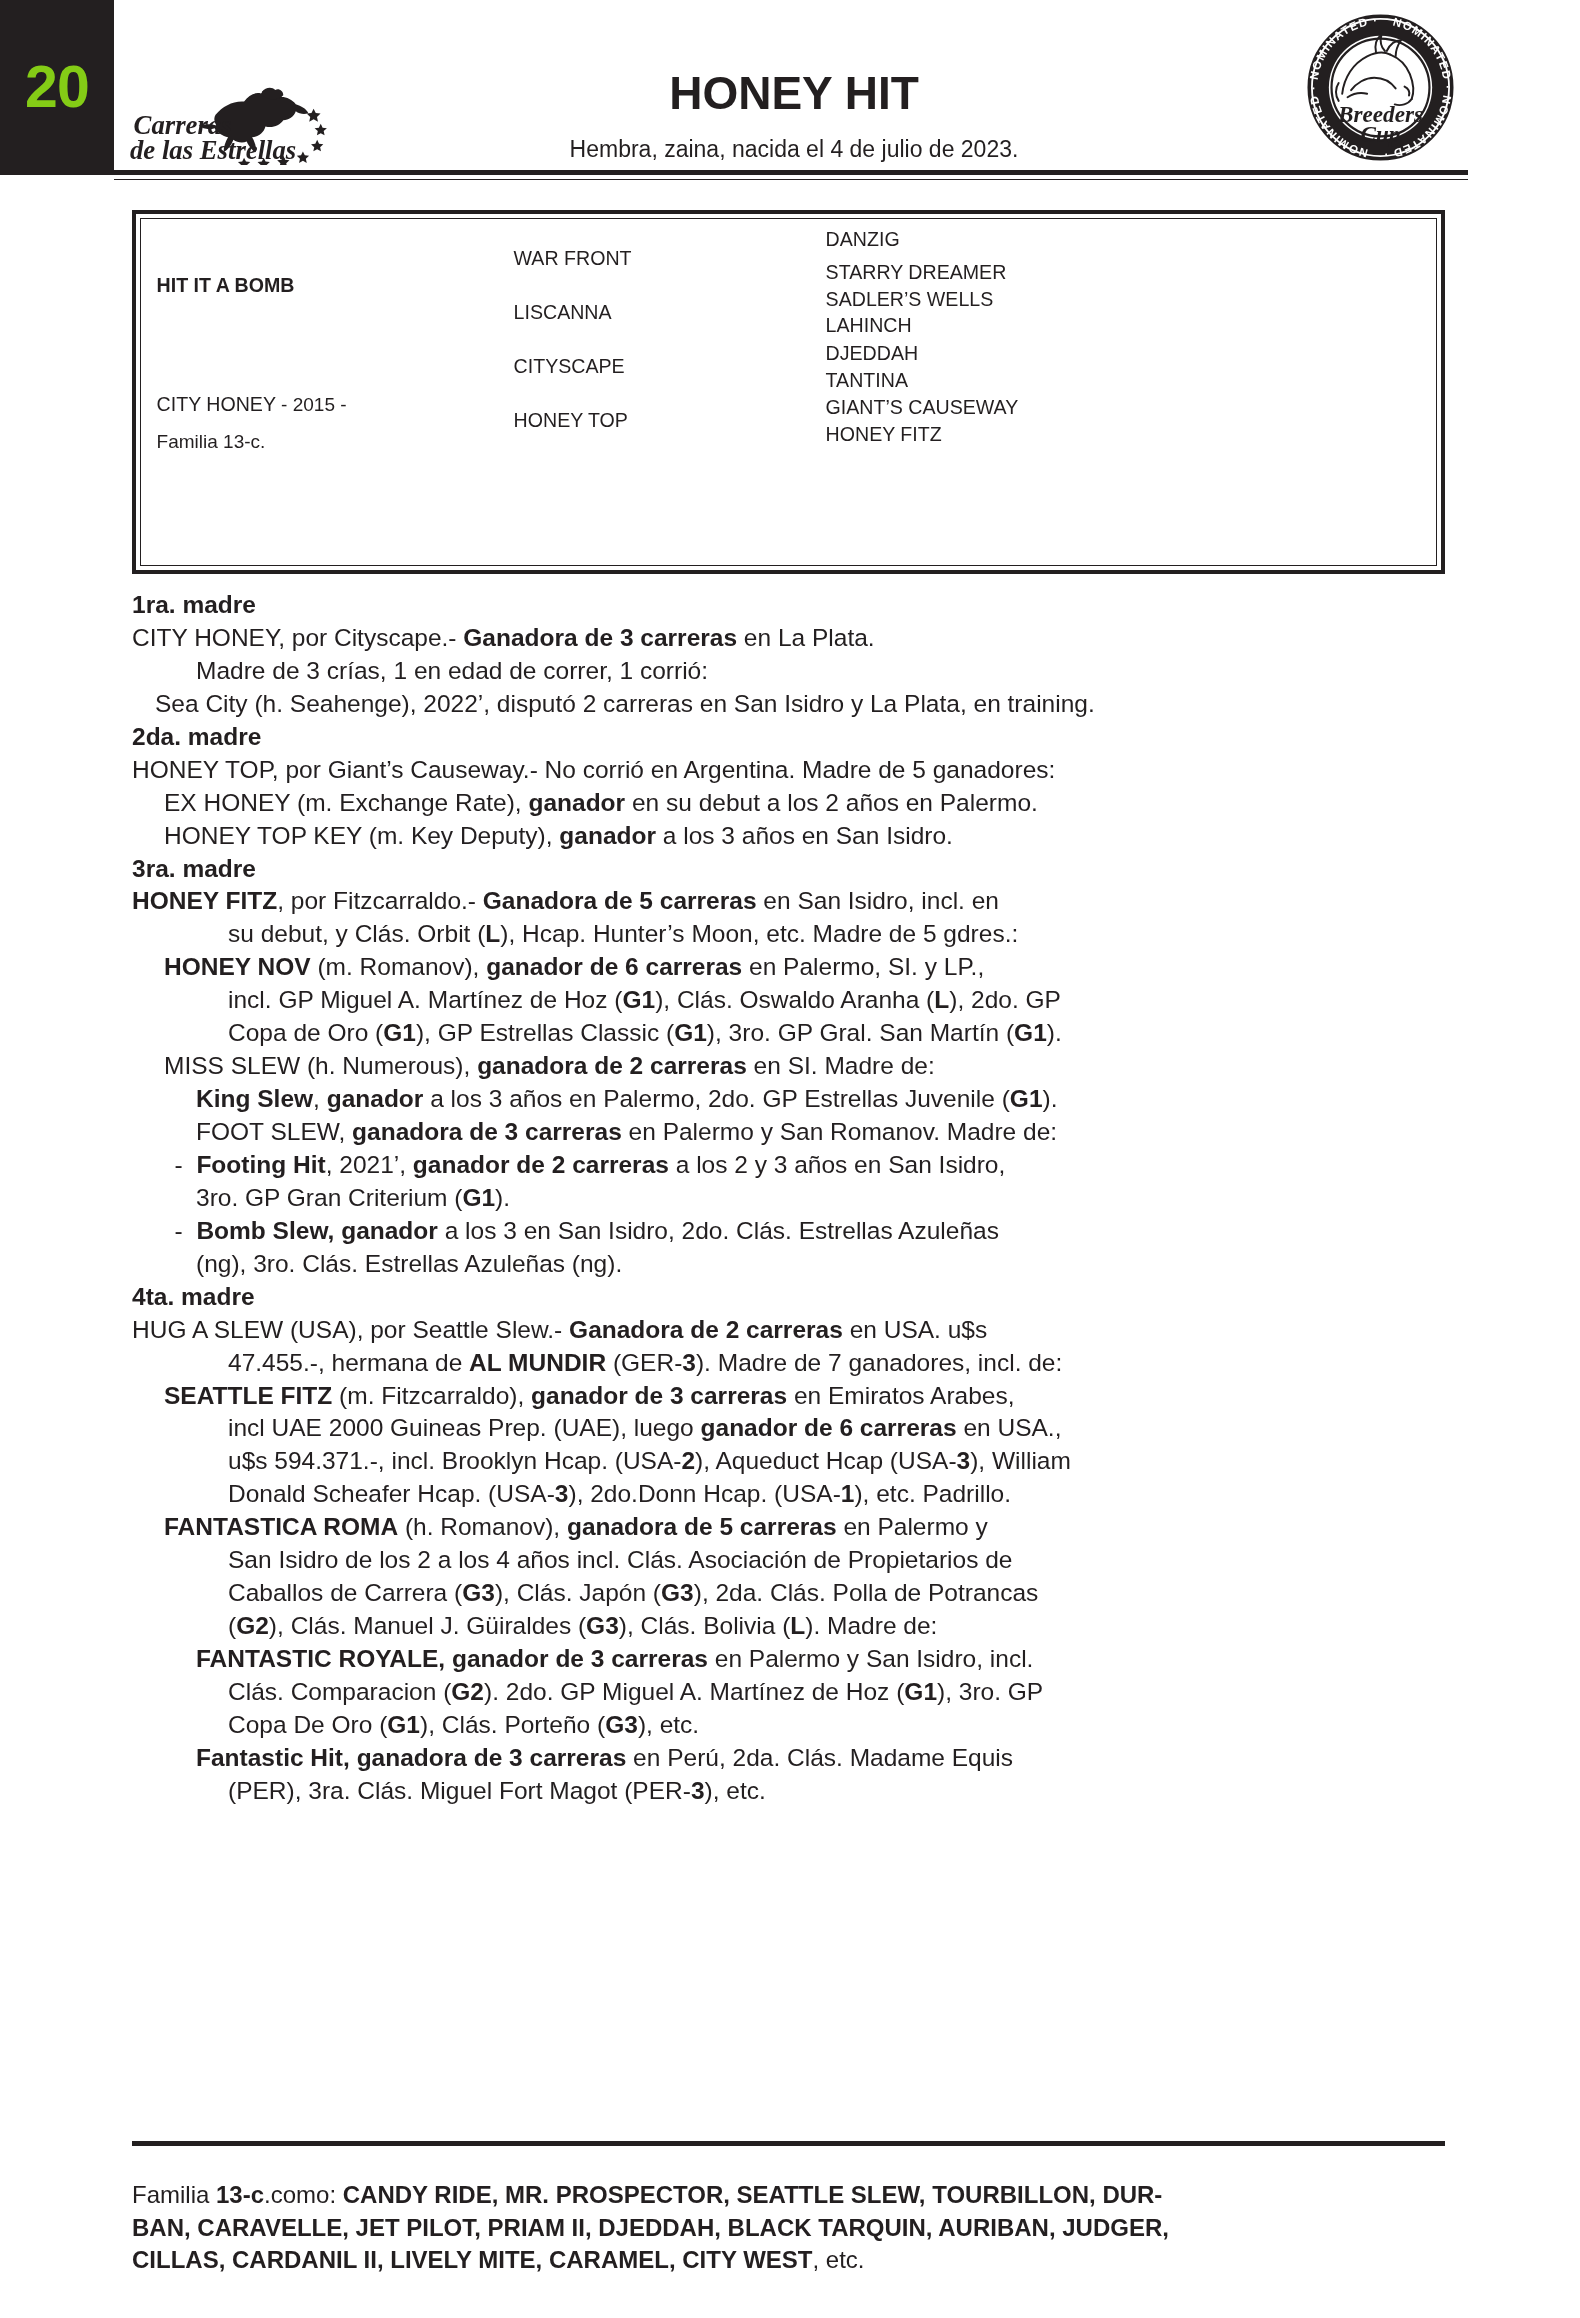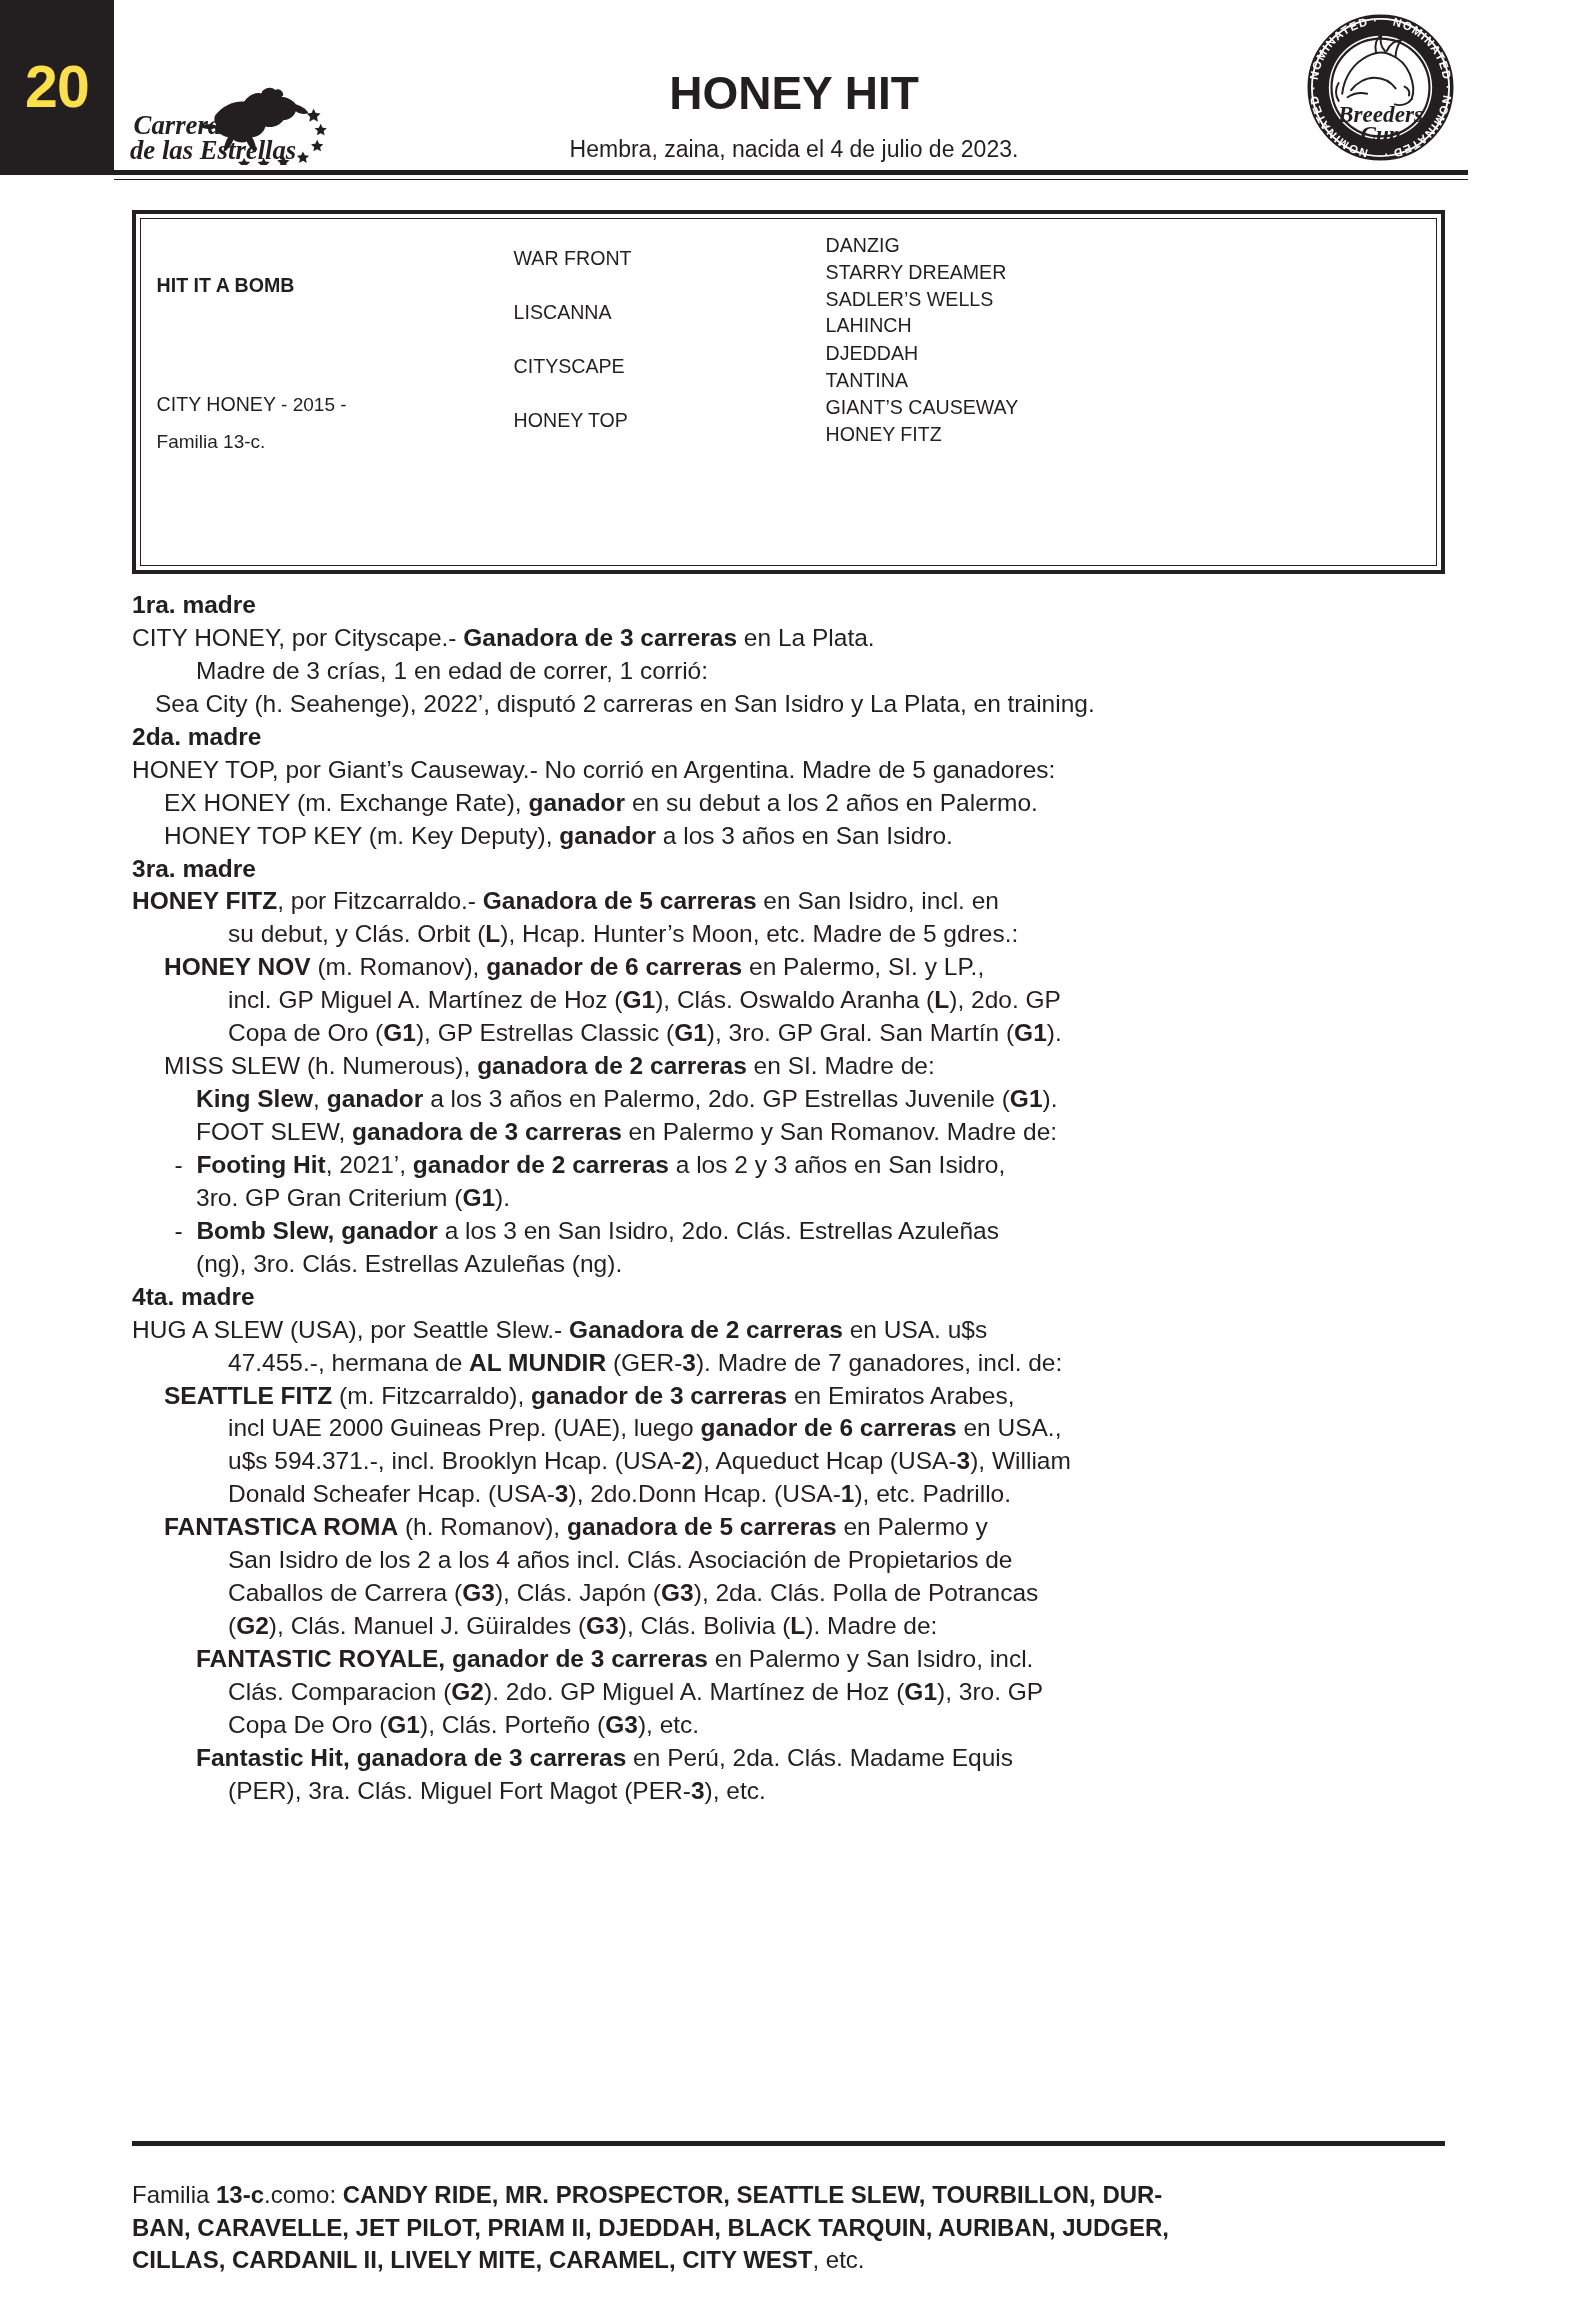--- a/index.html
+++ b/index.html
@@ -14,21 +14,21 @@
 
   
   .header { position: relative; height: 175px; }
   .pagenum-block {
     position: absolute; left: 0; top: 0;
     width: 114px; height: 175px;
     background: #231f20;
     display: flex; align-items: center; justify-content: center;
   }
   .pagenum-block .num {
-    color: #fde047; font-size: 59px; font-weight: bold; letter-spacing: -0.9px;
+    color: #84cc16; font-size: 59px; font-weight: bold; letter-spacing: -0.9px;
     line-height: 1;
   }
 
   .cde-logo {
     position: absolute; left: 130px; top: 79px;
     width: 205px; height: 86px;
   }
   .cde-logo svg { display: block; }
 
   .title-wrap {
@@ -190,21 +190,21 @@
       </div>
 
       <div class="ped-col col-gp">
         <div class="ped-cell" style="top:28.5px">WAR FRONT</div>
         <div class="ped-cell" style="top:82px">LISCANNA</div>
         <div class="ped-cell" style="top:136px">CITYSCAPE</div>
         <div class="ped-cell" style="top:190px">HONEY TOP</div>
       </div>
 
       <div class="ped-col col-ggp">
-        <div class="ped-cell" style="top:15px">DANZIG</div>
+        <div class="ped-cell" style="top:9px">DANZIG</div>
         <div class="ped-cell" style="top:42px">STARRY DREAMER</div>
         <div class="ped-cell" style="top:69px">SADLER’S WELLS</div>
         <div class="ped-cell" style="top:95px">LAHINCH</div>
         <div class="ped-cell" style="top:123px">DJEDDAH</div>
         <div class="ped-cell" style="top:150px">TANTINA</div>
         <div class="ped-cell" style="top:177px">GIANT’S CAUSEWAY</div>
         <div class="ped-cell" style="top:204px">HONEY FITZ</div>
       </div>
 
     </div>

